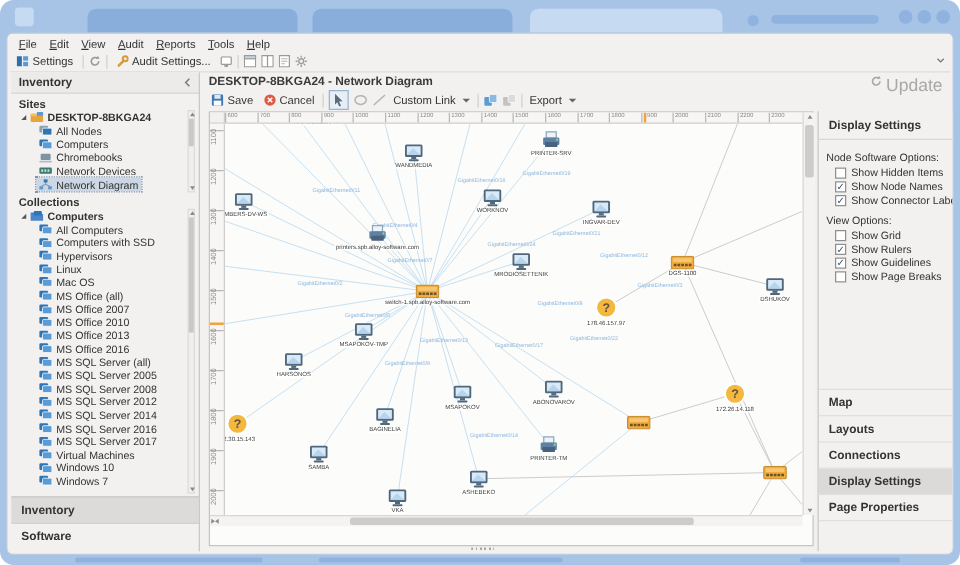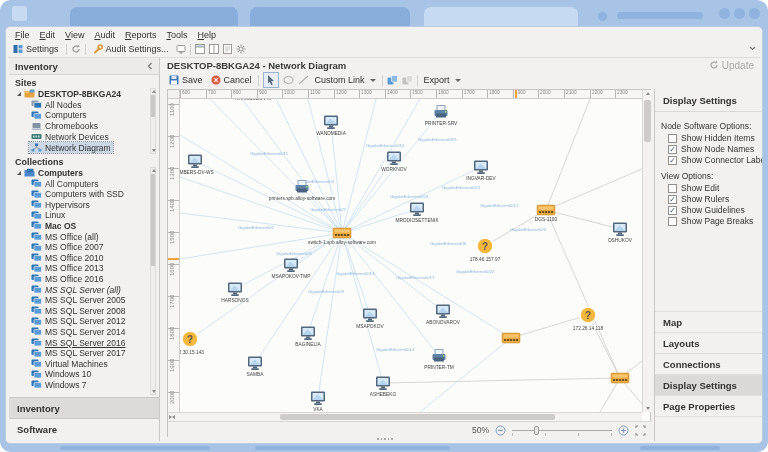--- a/index.html
+++ b/index.html
@@ -25,21 +25,21 @@
 .trow{position:absolute;height:11px;display:flex;align-items:center;gap:3px;font-size:8.5px;color:#333;white-space:nowrap;padding:0 2px}
 .trow .exp{width:0;height:0;border-left:4px solid transparent;border-bottom:4px solid #555}
 .sel{background:#cbd7e4;outline:1px dotted #8494a6}
 .sscroll{position:absolute;left:141px;width:6px;background:#f0efed;border:1px solid #dcdbd9}
 .sthumb{position:absolute;left:0;right:0;background:#c9c8c6}
 .sarr{position:absolute;left:1px;width:0;height:0;border-left:2px solid transparent;border-right:2px solid transparent}
 .btab{position:absolute;left:0;right:0;height:21px;border-top:1px solid #c9c8c6;font-size:9.5px;font-weight:bold;color:#333;display:flex;align-items:center;padding-left:8px}
 .btab.on{background:#dcdbd9}
 .vline{position:absolute;width:1px;background:#c9c8c6}
 .mtitle{position:absolute;left:161px;top:33px;font-size:9.5px;font-weight:bold;color:#3a3a3a}
-.update{position:absolute;right:8px;top:33px;display:flex;gap:3px;align-items:flex-start;font-size:10px;color:#a9a8a6}
+.update{position:absolute;right:8px;top:33px;display:flex;gap:3px;align-items:flex-start;font-size:14px;color:#a9a8a6}
 .dtoolbar{position:absolute;left:161px;top:45px;height:16px;display:flex;align-items:center;gap:4px;font-size:9px;color:#333}
 .dtb{display:flex;align-items:center;gap:3px;padding:1px 2px}
 .pressed{background:#e8eef5;border:1px solid #9ab4d0}
 .ddarr{width:0;height:0;border-left:3px solid transparent;border-right:3px solid transparent;border-top:3px solid #666;margin-left:2px}
 .canvas{position:absolute;left:161px;top:62px;width:484px;height:348px;background:#fcfcfb;border:1px solid #c5c4c2}
 .corner{position:absolute;left:0;top:0;width:12px;height:9px;background:#f2f1ef;border-right:1px solid #cfcecc;border-bottom:1px solid #cfcecc}
 .hruler{position:absolute;left:12px;top:0;width:462px;height:9px;background:#f7f6f4;border-bottom:1px solid #cfcecc;overflow:hidden}
 .vruler{position:absolute;left:0;top:9px;width:12px;height:313px;background:#f7f6f4;border-right:1px solid #cfcecc;overflow:hidden}
 .htick{position:absolute;top:0;height:9px;border-left:1px solid #b9b8b6;font-size:6px;color:#8a8a88;padding-left:1px;transform-origin:left top}
 .vtick{position:absolute;left:0;width:12px;border-top:1px solid #b9b8b6;font-size:6px;color:#8a8a88}
@@ -296,21 +296,21 @@
           </div>
           <div class="trow" style="left: 20px; top: 151.8px;">
             <span class="ticon">
               <svg width="11" height="9">
                 <rect x="0.5" y="0.5" width="7" height="5.5" rx="1" fill="#2e75b6"></rect>
                 <rect x="3" y="2.5" width="7.5" height="5.5" rx="1" fill="#5b9bd5" stroke="#fff" stroke-width="0.6"></rect>
               </svg>
             </span>
             <span>Linux</span>
           </div>
-          <div class="trow" style="left: 20px; top: 162.4px; font-weight: bold;">
+          <div class="trow" style="left: 20px; top: 162.4px;">
             <span class="ticon">
               <svg width="11" height="9">
                 <rect x="0.5" y="0.5" width="7" height="5.5" rx="1" fill="#2e75b6"></rect>
                 <rect x="3" y="2.5" width="7.5" height="5.5" rx="1" fill="#5b9bd5" stroke="#fff" stroke-width="0.6"></rect>
               </svg>
             </span>
             <span>Mac OS</span>
           </div>
           <div class="trow" style="left: 20px; top: 173px; justify-content: space-between;">
             <span class="ticon">
@@ -350,21 +350,21 @@
           </div>
           <div class="trow" style="left: 20px; top: 215.4px;">
             <span class="ticon">
               <svg width="11" height="9">
                 <rect x="0.5" y="0.5" width="7" height="5.5" rx="1" fill="#2e75b6"></rect>
                 <rect x="3" y="2.5" width="7.5" height="5.5" rx="1" fill="#5b9bd5" stroke="#fff" stroke-width="0.6"></rect>
               </svg>
             </span>
             <span>MS Office 2016</span>
           </div>
-          <div class="trow" style="left: 20px; top: 226px; font-style: italic;">
+          <div class="trow" style="left: 20px; top: 226px;">
             <span class="ticon">
               <svg width="11" height="9">
                 <rect x="0.5" y="0.5" width="7" height="5.5" rx="1" fill="#2e75b6"></rect>
                 <rect x="3" y="2.5" width="7.5" height="5.5" rx="1" fill="#5b9bd5" stroke="#fff" stroke-width="0.6"></rect>
               </svg>
             </span>
             <span>MS SQL Server (all)</span>
           </div>
           <div class="trow" style="left: 20px; top: 236.6px;">
             <span class="ticon">
@@ -395,21 +395,21 @@
           </div>
           <div class="trow" style="left: 20px; top: 268.4px;">
             <span class="ticon">
               <svg width="11" height="9">
                 <rect x="0.5" y="0.5" width="7" height="5.5" rx="1" fill="#2e75b6"></rect>
                 <rect x="3" y="2.5" width="7.5" height="5.5" rx="1" fill="#5b9bd5" stroke="#fff" stroke-width="0.6"></rect>
               </svg>
             </span>
             <span>MS SQL Server 2014</span>
           </div>
-          <div class="trow" style="left: 20px; top: 279px; text-decoration: underline;">
+          <div class="trow" style="left: 20px; top: 279px;">
             <span class="ticon">
               <svg width="11" height="9">
                 <rect x="0.5" y="0.5" width="7" height="5.5" rx="1" fill="#2e75b6"></rect>
                 <rect x="3" y="2.5" width="7.5" height="5.5" rx="1" fill="#5b9bd5" stroke="#fff" stroke-width="0.6"></rect>
               </svg>
             </span>
             <span>MS SQL Server 2016</span>
           </div>
           <div class="trow" style="left: 20px; top: 289.6px;">
             <span class="ticon">
@@ -927,45 +927,20 @@
       <div class="vscroll">
         <div class="sarr" style="left:3px;top:2px;border-left:2.5px solid transparent;border-right:2.5px solid transparent;border-bottom:3px solid #8a8a88"></div>
         <div class="thumbv" style="top:10px;height:42px"></div>
         <div class="sarr" style="left:3px;bottom:2px;border-left:2.5px solid transparent;border-right:2.5px solid transparent;border-top:3px solid #8a8a88"></div>
       </div>
       <div class="hscroll">
         <div class="sarr" style="left:2px;top:2px;border-top:2.5px solid transparent;border-bottom:2.5px solid transparent;border-right:3px solid #8a8a88"></div>
         <div class="thumbh" style="left:112px;width:275px"></div>
         <div class="sarr" style="right:2px;top:2px;border-top:2.5px solid transparent;border-bottom:2.5px solid transparent;border-left:3px solid #8a8a88"></div>
       </div>
-      <div class="zoombar">
-        <span class="zlevel">50%</span>
-        <span class="ticon">
-            <svg width="11" height="11">
-              <circle cx="5.5" cy="5.5" r="4.5" fill="none" stroke="#7d9cbd"></circle>
-              <path d="M3.2 5.5 H7.8" stroke="#7d9cbd" stroke-width="1.2"></path>
-            </svg>
-          </span>
-        <div class="ztrack">
-          <div class="zline"></div>
-          <div class="zticks"></div>
-          <div class="zhandle"></div>
-        </div>
-        <span class="ticon">
-            <svg width="11" height="11">
-              <circle cx="5.5" cy="5.5" r="4.5" fill="none" stroke="#7d9cbd"></circle>
-              <path d="M3.2 5.5 H7.8 M5.5 3.2 V7.8" stroke="#7d9cbd" stroke-width="1.2"></path>
-            </svg>
-          </span>
-        <span class="ticon">
-            <svg width="11" height="11">
-              <path d="M1 3 V1 H3 M8 1 H10 V3 M10 8 V10 H8 M3 10 H1 V8" fill="none" stroke="#8a8a88" stroke-width="1.1"></path>
-            </svg>
-          </span>
-      </div>
     </div>
 
     <div class="rpanel">
       <div class="ph">Display Settings</div>
       <div class="pbody" id="panel-body">
           <div class="pgl">Node Software Options:</div>
           <div class="cbrow">
             <div class="cb"></div>
             <div>Show Hidden Items</div>
           </div>
@@ -973,21 +948,21 @@
             <div class="cb">✓</div>
             <div>Show Node Names</div>
           </div>
           <div class="cbrow">
             <div class="cb">✓</div>
             <div>Show Connector Labels</div>
           </div>
           <div class="pgl">View Options:</div>
           <div class="cbrow">
             <div class="cb"></div>
-            <div>Show Edit</div>
+            <div>Show Grid</div>
           </div>
           <div class="cbrow">
             <div class="cb">✓</div>
             <div>Show Rulers</div>
           </div>
           <div class="cbrow">
             <div class="cb">✓</div>
             <div>Show Guidelines</div>
           </div>
           <div class="cbrow">

